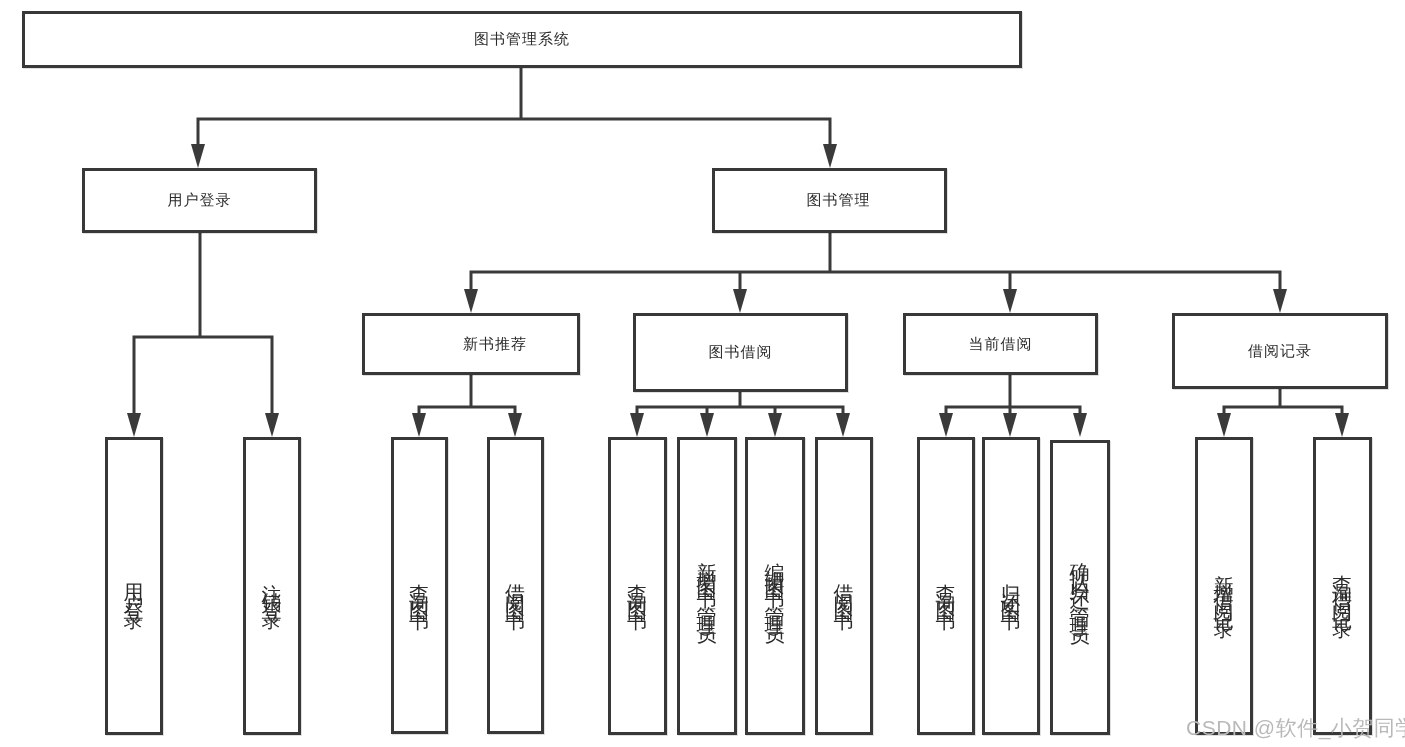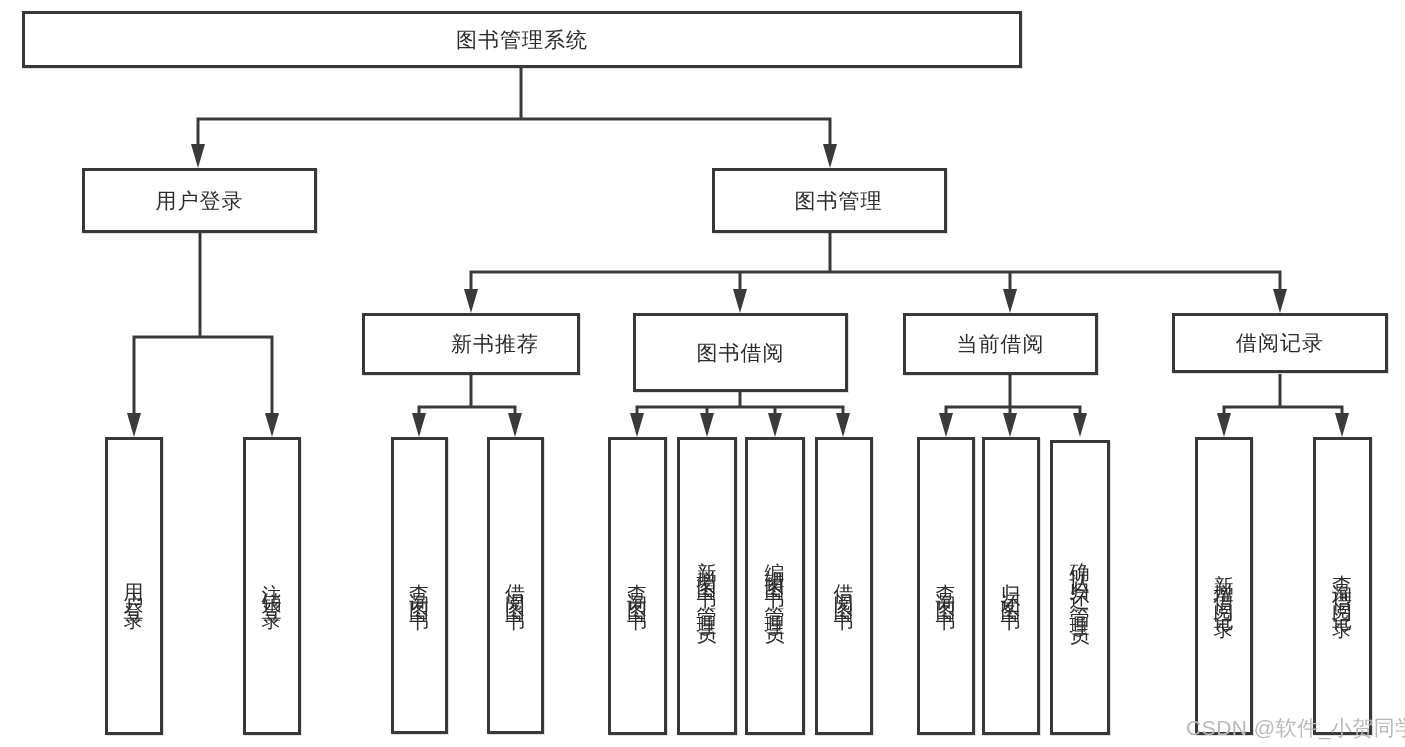--- a/index.html
+++ b/index.html
@@ -23,21 +23,21 @@
     border: 3px solid #383838;
     background: #ffffff;
     color: #2b2b2b;
     display: flex;
     align-items: center;
     justify-content: center;
     z-index: 2;
     box-shadow: 1px 1px 0 rgba(0,0,0,0.12);
   }
   .hnode {
-    font-size: 21px;
+    font-size: 15px;
     letter-spacing: 1px;
     white-space: nowrap;
   }
   .vnode {
     font-size: 20px;
     writing-mode: vertical-rl;
     text-orientation: mixed;
     letter-spacing: 9px;
     line-height: 1;
     overflow: hidden;
@@ -121,21 +121,21 @@
   </svg>
 
   <div class="node hnode" style="left:22px; top:11px; width:1000px; height:57px;">图书管理系统</div>
 
   <div class="node hnode" style="left:82px; top:168px; width:235px; height:65px;">用户登录</div>
   <div class="node hnode" style="left:712px; top:168px; width:235px; height:65px;padding-left:18px;">图书管理</div>
 
   <div class="node hnode" style="left:362px; top:313px; width:218px; height:62px;padding-left:48px;">新书推荐</div>
   <div class="node hnode" style="left:633px; top:313px; width:215px; height:79px;">图书借阅</div>
   <div class="node hnode" style="left:903px; top:313px; width:195px; height:62px;">当前借阅</div>
-  <div class="node hnode" style="left:1172px; top:313px; width:216px; height:60px;">借阅记录</div>
+  <div class="node hnode" style="left:1172px; top:313px; width:216px; height:76px;">借阅记录</div>
 
   <div class="node vnode" style="left:105px; top:437px; width:58px; height:298px;">用户登录</div>
   <div class="node vnode" style="left:243px; top:437px; width:58px; height:298px;">注销登录</div>
 
   <div class="node vnode" style="left:391px; top:437px; width:57px; height:297px;">查询图书</div>
   <div class="node vnode" style="left:487px; top:437px; width:57px; height:297px;">借阅图书</div>
 
   <div class="node vnode" style="left:608px; top:437px; width:59px; height:298px;">查询图书</div>
   <div class="node vnode" style="left:677px; top:437px; width:60px; height:298px;">新增图书（管理员）</div>
   <div class="node vnode" style="left:745px; top:437px; width:60px; height:298px;">编辑图书（管理员）</div>

